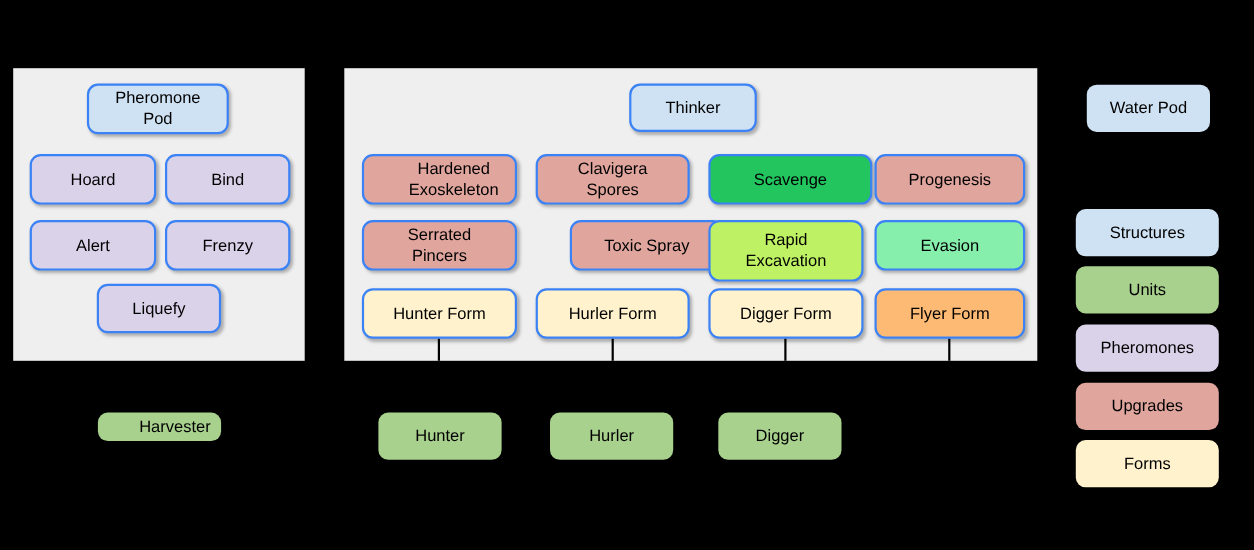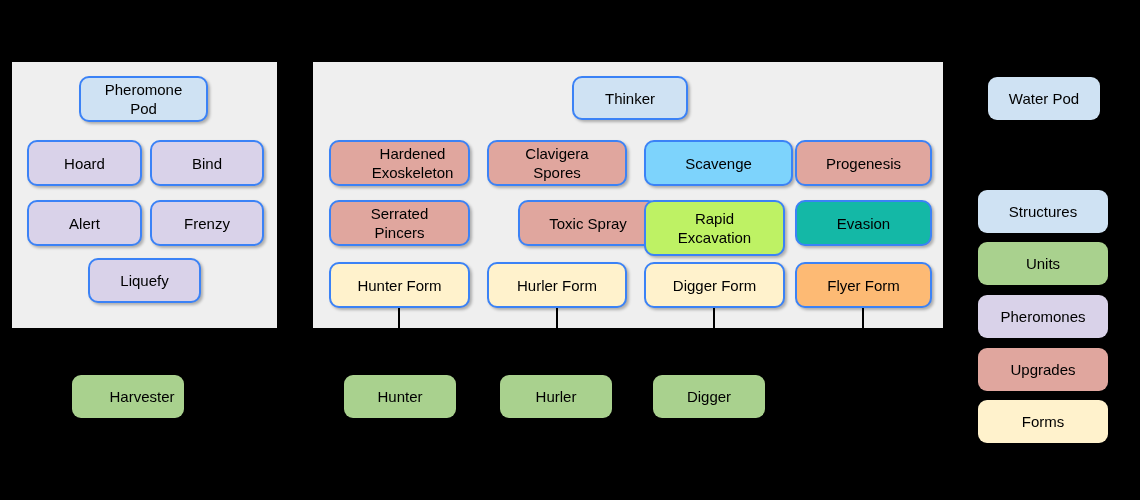--- a/index.html
+++ b/index.html
@@ -37,42 +37,42 @@
     <div class="node" style="left: 76px; top: 196px; width: 113px; height: 45px; background-color: rgb(217, 210, 233);">Liquefy</div>
   </section>
 
   <section class="panel" style="left:313px; top:62px; width:630px; height:266px;">
     <div class="node" style="left: 259px; top: 14px; width: 116px; height: 44px; background-color: rgb(207, 226, 243);">Thinker</div>
 
     <div class="node" style="left: 16px; top: 78px; width: 141px; height: 46px; background-color: rgb(224, 166, 158); padding-left: 26px;">Hardened
 Exoskeleton</div>
     <div class="node" style="left: 174px; top: 78px; width: 140px; height: 46px; background-color: rgb(224, 166, 158);">Clavigera
 Spores</div>
-    <div class="node" style="left: 331px; top: 78px; width: 149px; height: 46px; background-color: #7dd3fc;">Scavenge</div>
+    <div class="node" style="left: 331px; top: 78px; width: 149px; height: 46px; background-color: #22c55e;">Scavenge</div>
     <div class="node" style="left: 482px; top: 78px; width: 137px; height: 46px; background-color: rgb(224, 166, 158);">Progenesis</div>
 
     <div class="node" style="left: 16px; top: 138px; width: 141px; height: 46px; background-color: rgb(224, 166, 158);">Serrated
 Pincers</div>
     <div class="node" style="left: 174px; top: 138px; width: 140px; height: 46px; background-color: rgb(224, 166, 158); margin-left: 31px;">Toxic Spray</div>
     <div class="node" style="left: 331px; top: 138px; width: 141px; height: 56px; background-color: #bef264;">Rapid
 Excavation</div>
-    <div class="node" style="left: 482px; top: 138px; width: 137px; height: 46px; background-color: #14b8a6;">Evasion</div>
+    <div class="node" style="left: 482px; top: 138px; width: 137px; height: 46px; background-color: #86efac;">Evasion</div>
 
     <div class="node" style="left: 16px; top: 200px; width: 141px; height: 46px; background-color: rgb(255, 242, 204);">Hunter Form</div>
     <div class="node" style="left: 174px; top: 200px; width: 140px; height: 46px; background-color: rgb(255, 242, 204);">Hurler Form</div>
     <div class="node" style="left: 331px; top: 200px; width: 141px; height: 46px; background-color: rgb(255, 242, 204);">Digger Form</div>
     <div class="node" style="left: 482px; top: 200px; width: 137px; height: 46px; background-color: #fdba74;">Flyer Form</div>
 
     <div class="connector" style="left:85px;  top:246px; height:20px;"></div>
     <div class="connector" style="left:243px; top:246px; height:20px;"></div>
     <div class="connector" style="left:400px; top:246px; height:20px;"></div>
     <div class="connector" style="left:549px; top:246px; height:20px;"></div>
   </section>
 
-  <div class="node plain" style="left: 72px; top: 375px; width: 112px; height: 43px; background-color: rgb(169, 209, 142); padding-left: 28px;">Harvester</div>
+  <div class="node plain" style="left: 89px; top: 375px; width: 112px; height: 26px; background-color: rgb(169, 209, 142); padding-left: 28px;">Harvester</div>
   <div class="node plain" style="left: 344px; top: 375px; width: 112px; height: 43px; background-color: rgb(169, 209, 142);">Hunter</div>
   <div class="node plain" style="left: 500px; top: 375px; width: 112px; height: 43px; background-color: rgb(169, 209, 142);">Hurler</div>
   <div class="node plain" style="left: 653px; top: 375px; width: 112px; height: 43px; background-color: rgb(169, 209, 142);">Digger</div>
 
   <div class="node plain" style="left: 988px; top: 77px; width: 112px; height: 43px; background-color: rgb(207, 226, 243);">Water Pod</div>
 
   <div>
     <div class="node plain" style="left: 978px; top: 190px; width: 130px; height: 43px; background-color: rgb(207, 226, 243);">Structures</div>
     <div class="node plain" style="left: 978px; top: 242px; width: 130px; height: 43px; background-color: rgb(169, 209, 142);">Units</div>
     <div class="node plain" style="left: 978px; top: 295px; width: 130px; height: 43px; background-color: rgb(217, 210, 233);">Pheromones</div>

